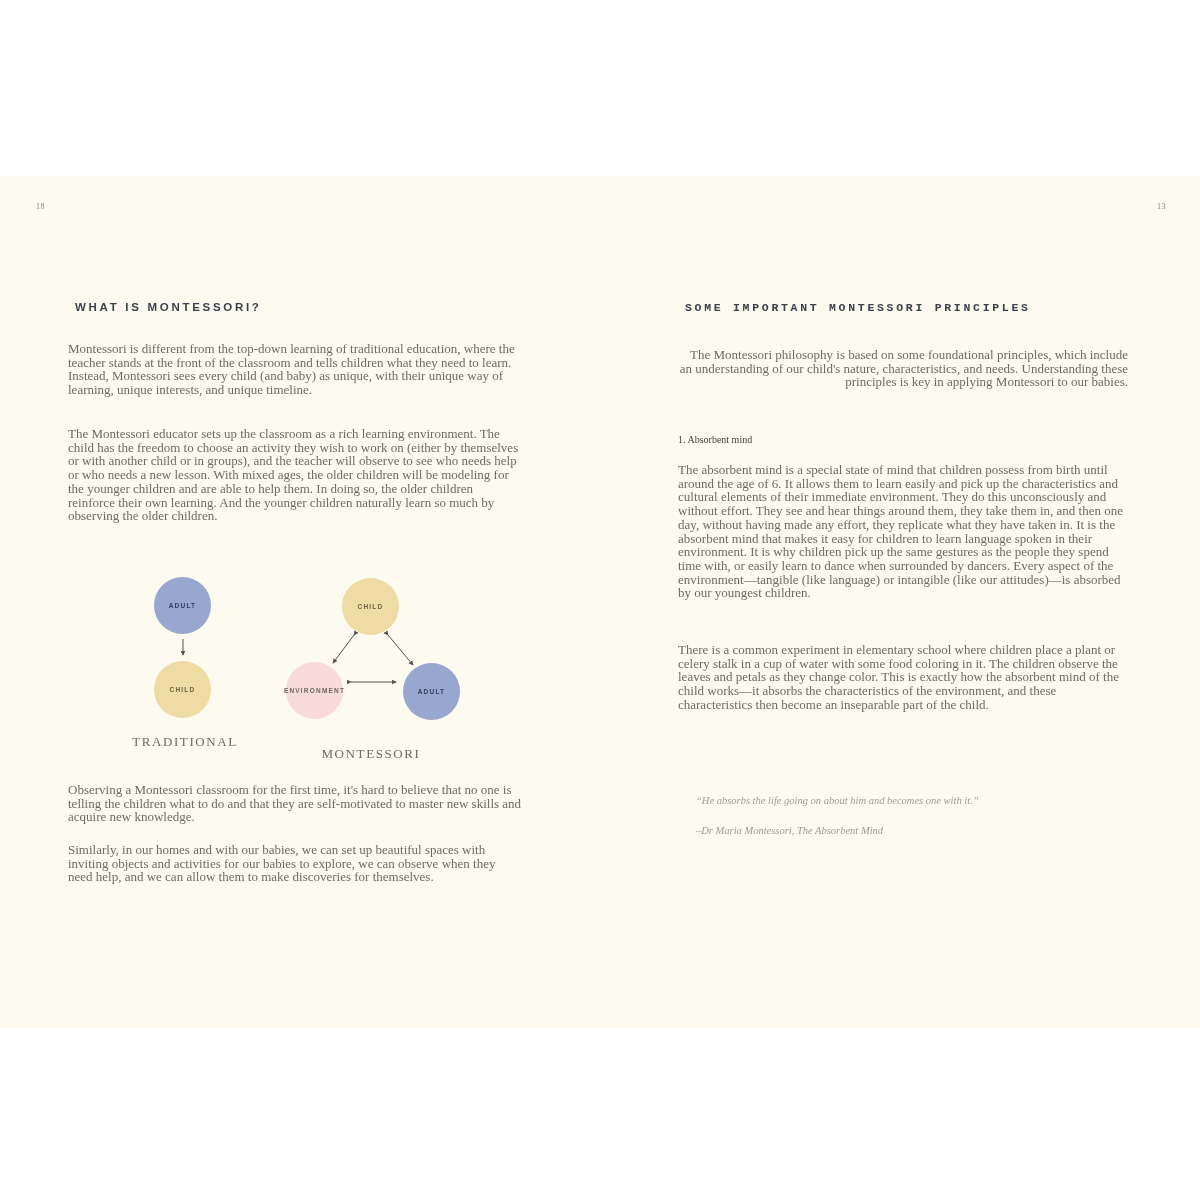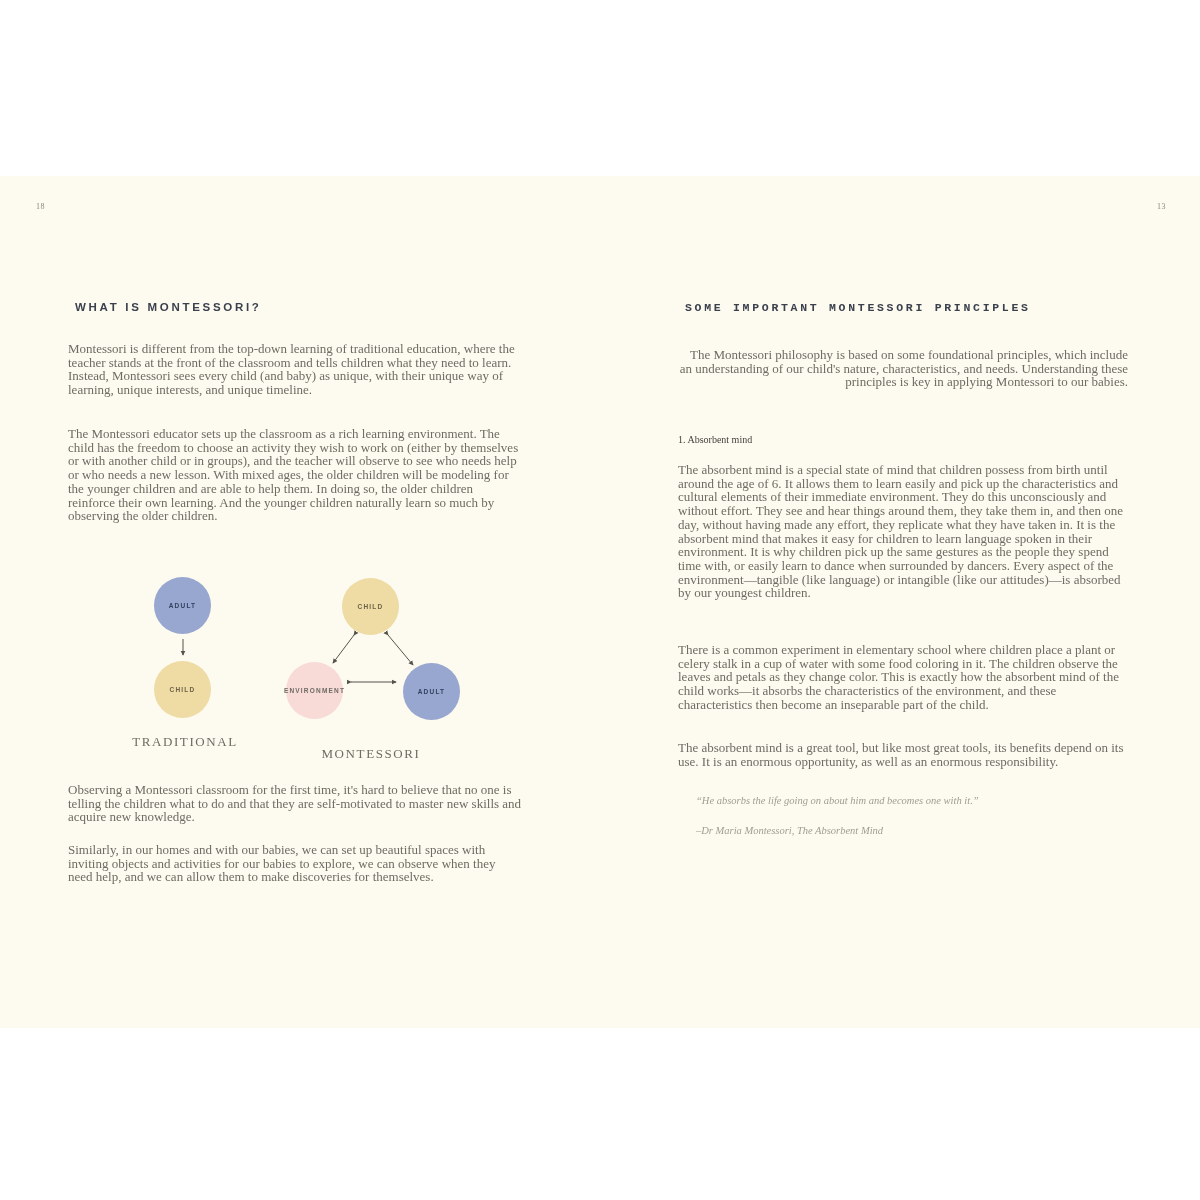--- a/index.html
+++ b/index.html
@@ -126,19 +126,18 @@
 
   <section class="col col-right">
     <h1 style="top:118px;font-family:Liberation Mono, monospace;">SOME IMPORTANT MONTESSORI PRINCIPLES</h1>
 
     <p style="top:172px;width:450px;text-align:right;">The Montessori philosophy is based on some foundational principles, which include an understanding of our child's nature, characteristics, and needs. Understanding these principles is key in applying Montessori to our babies.</p>
 
     <h2 class="h2-heading" style="top:258px;">1. Absorbent mind</h2>
 
     <p style="top:287px;width:450px;">The absorbent mind is a special state of mind that children possess from birth until around the age of 6. It allows them to learn easily and pick up the characteristics and cultural elements of their immediate environment. They do this unconsciously and without effort. They see and hear things around them, they take them in, and then one day, without having made any effort, they replicate what they have taken in. It is the absorbent mind that makes it easy for children to learn language spoken in their environment. It is why children pick up the same gestures as the people they spend time with, or easily learn to dance when surrounded by dancers. Every aspect of the environment—tangible (like language) or intangible (like our attitudes)—is absorbed by our youngest children.</p>
     <p style="top:467px;width:450px;">There is a common experiment in elementary school where children place a plant or celery stalk in a cup of water with some food coloring in it. The children observe the leaves and petals as they change color. This is exactly how the absorbent mind of the child works—it absorbs the characteristics of the environment, and these characteristics then become an inseparable part of the child.</p>
-    <p style="top:565px;width:450px;">The absorbent mind is a great tool, but like most great tools, its benefits depend on its use. It is an enormous opportunity, as well as an enormous responsibility.</p>
 
     <p class="quote-text" style="top:618px;left:18px;width:420px;">“He absorbs the life going on about him and becomes one with it.”</p>
     <p class="quote-attr" style="top:648px;left:18px;">–Dr Maria Montessori, The Absorbent Mind</p>
   </section>
 
 </div>
 
 </body></html>

